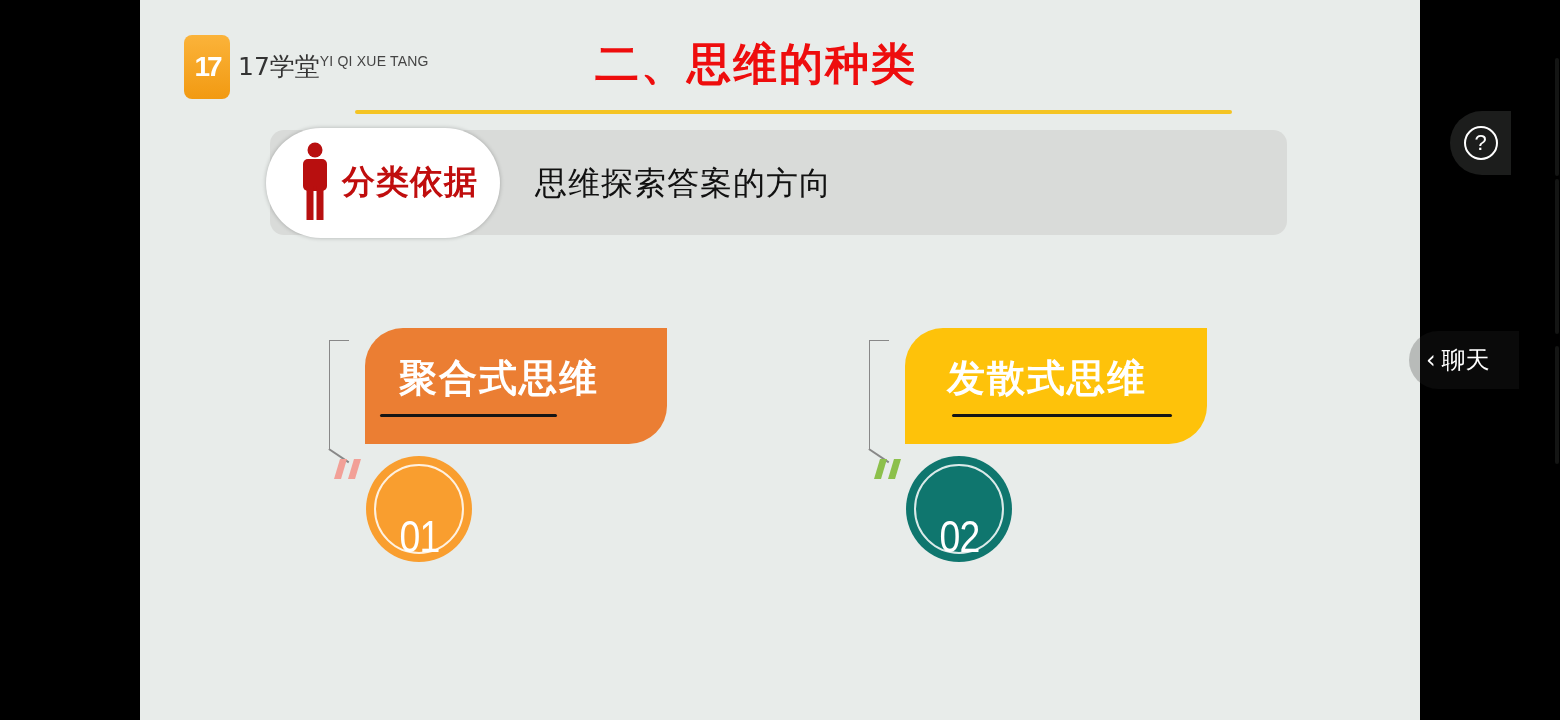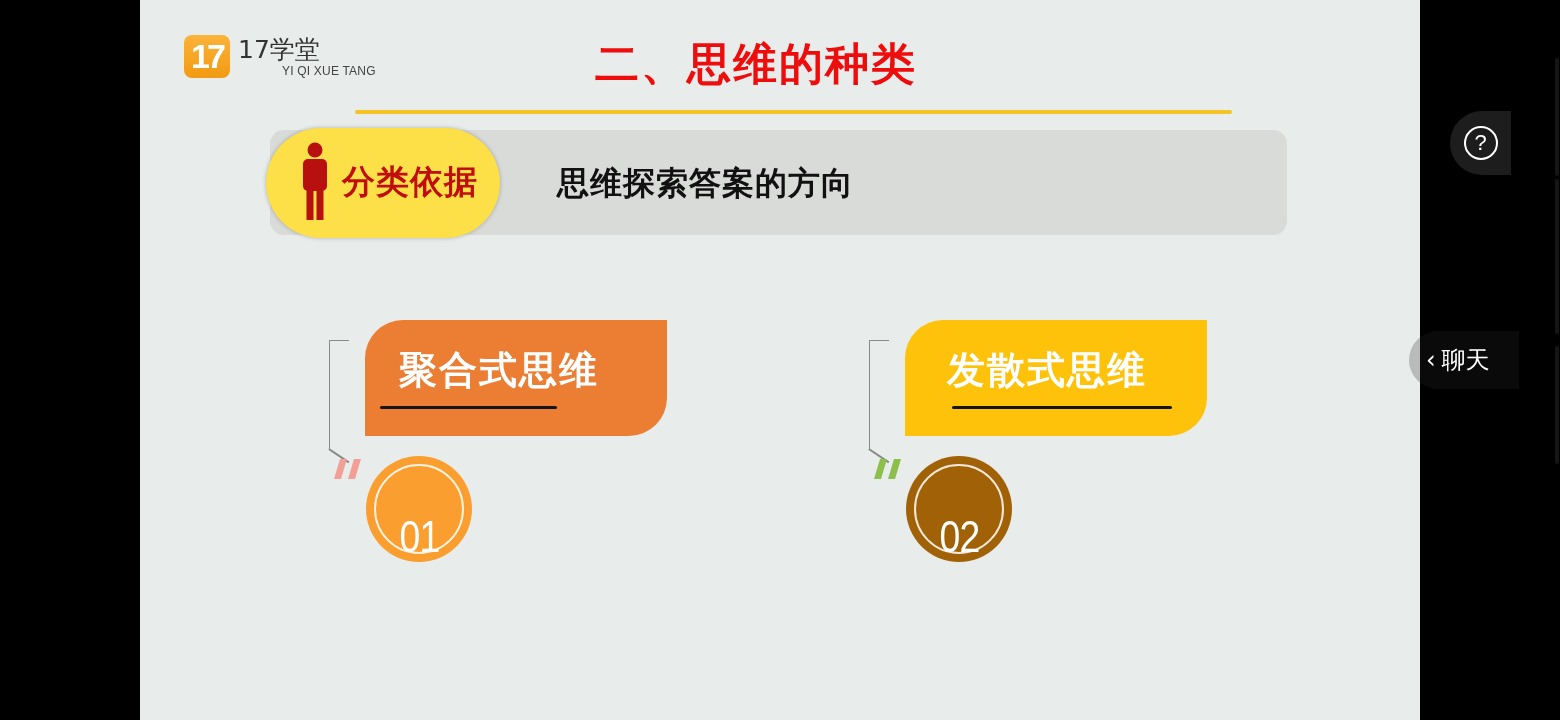--- a/index.html
+++ b/index.html
@@ -7,96 +7,96 @@
     body { position: relative; font-family: "DejaVu Sans", "Liberation Sans", sans-serif; }
 
     .slide {
       position: absolute; left: 140px; top: 0; width: 1280px; height: 720px;
       background: #e8ecea; overflow: hidden;
     }
 
     
     .logo { position: absolute; left: 44px; top: 35px; display: flex; align-items: center; }
     .logo-badge {
-      width: 46px; height: 43px; border-radius: 8px;
+      width: 46px; height: 64px; border-radius: 8px;
       background: linear-gradient(180deg, #fbb33a 0%, #f29a12 100%);
-      color: #fff; font-weight: bold; font-size: 34px; letter-spacing: -3px;
+      color: #fff; font-weight: bold; font-size: 28px; letter-spacing: -3px;
       display: flex; align-items: center; justify-content: center;
       font-family: "Liberation Sans", sans-serif;
     }
-    .logo-text { margin-left: 8px; display: flex; flex-direction: column; }
+    .logo-text { margin-left: 8px; display: flex; flex-direction: row; }
     .logo-main { font-size: 25px; color: #333; line-height: 28px; }
-    .logo-sub { font-size: 12px; color: #444; letter-spacing: 0.2px; font-family: "Liberation Sans", sans-serif; margin-left: 44px; }
+    .logo-sub { font-size: 14px; color: #444; letter-spacing: 0.2px; font-family: "Liberation Sans", sans-serif; }
 
     
     .title {
       position: absolute; left: 455px; top: 36px; font-size: 44px; font-weight: bold;
       color: #ee0d0d; letter-spacing: 2px; line-height: 56px;
     }
     .divider {
       position: absolute; left: 215px; top: 110px; width: 877px; height: 4px;
       background: #f4c424; border-radius: 2px;
     }
 
     
     .banner {
       position: absolute; left: 130px; top: 130px; width: 1017px; height: 105px;
       background: #d9dbd9; border-radius: 14px;
     }
     .banner-pill {
       position: absolute; left: 126px; top: 128px; width: 234px; height: 110px;
-      background: #fde047; border-radius: 55px;
+      background: #ffffff; border-radius: 55px;
       box-shadow: 0 0 4px rgba(0,0,0,0.25);
       display: flex; align-items: center;
     }
     .person-icon { position: absolute; left: 34px; top: 14px; width: 30px; height: 78px; }
     .pill-label {
       position: absolute; left: 76px; top: 34px; font-size: 33px; font-weight: bold;
       color: #c00d0d; line-height: 40px; letter-spacing: 1px;
     }
     .banner-text {
-      position: absolute; left: 417px; top: 163px; font-size: 32px; font-weight: bold;
+      position: absolute; left: 395px; top: 163px; font-size: 32px; font-weight: normal;
       color: #111; line-height: 40px; letter-spacing: 1px;
     }
 
     
     .card { position: absolute; width: 360px; height: 260px; }
     .card-1 { left: 186px; top: 320px; }
     .card-2 { left: 726px; top: 320px; }
     .bracket {
       position: absolute; left: 3px; top: 20px; width: 20px; height: 110px;
       border-left: 1.5px solid #888; border-top: 1.5px solid #888;
     }
     .bracket-tail {
       position: absolute; left: 3px; top: 128px; width: 24px; height: 1.5px;
       background: #888; transform-origin: left center; transform: rotate(34deg);
     }
     .tag {
-      position: absolute; left: 39px; top: 0; width: 302px; height: 116px;
+      position: absolute; left: 39px; top: 8px; width: 302px; height: 116px;
       border-radius: 38px 0 38px 0;
     }
     .card-1 .tag { background: #eb7e33; }
     .card-2 .tag { background: #fec20a; }
     .tag-label {
       position: absolute; top: 26px; font-size: 38px; font-weight: bold; color: #fff;
       line-height: 48px; letter-spacing: 2px;
     }
     .card-1 .tag-label { left: 34px; }
     .card-2 .tag-label { left: 42px; text-align: center; }
     .underline { position: absolute; height: 3px; background: #151515; border-radius: 2px; }
     .card-1 .underline { left: 15px; top: 86px; width: 177px; }
     .card-2 .underline { left: 47px; top: 86px; width: 220px; }
 
     .quote { position: absolute; left: 6px; top: 137px; width: 32px; height: 24px; }
     .num-circle {
       position: absolute; left: 40px; top: 136px; width: 106px; height: 106px;
       border-radius: 50%; display: flex; align-items: flex-end; justify-content: center;
     }
     .card-1 .num-circle { background: #f99e2f; }
-    .card-2 .num-circle { background: #a16207; }
+    .card-2 .num-circle { background: #0f766e; }
     .num-ring {
       position: absolute; left: 8px; top: 8px; width: 90px; height: 90px;
       border-radius: 50%; border: 2px solid rgba(255,255,255,0.85);
     }
     .num-text {
       position: relative; font-size: 44px; color: #fff; font-weight: normal;
       font-family: "Liberation Sans", sans-serif; letter-spacing: -1px; transform: scaleX(0.85);
     }
 
     

